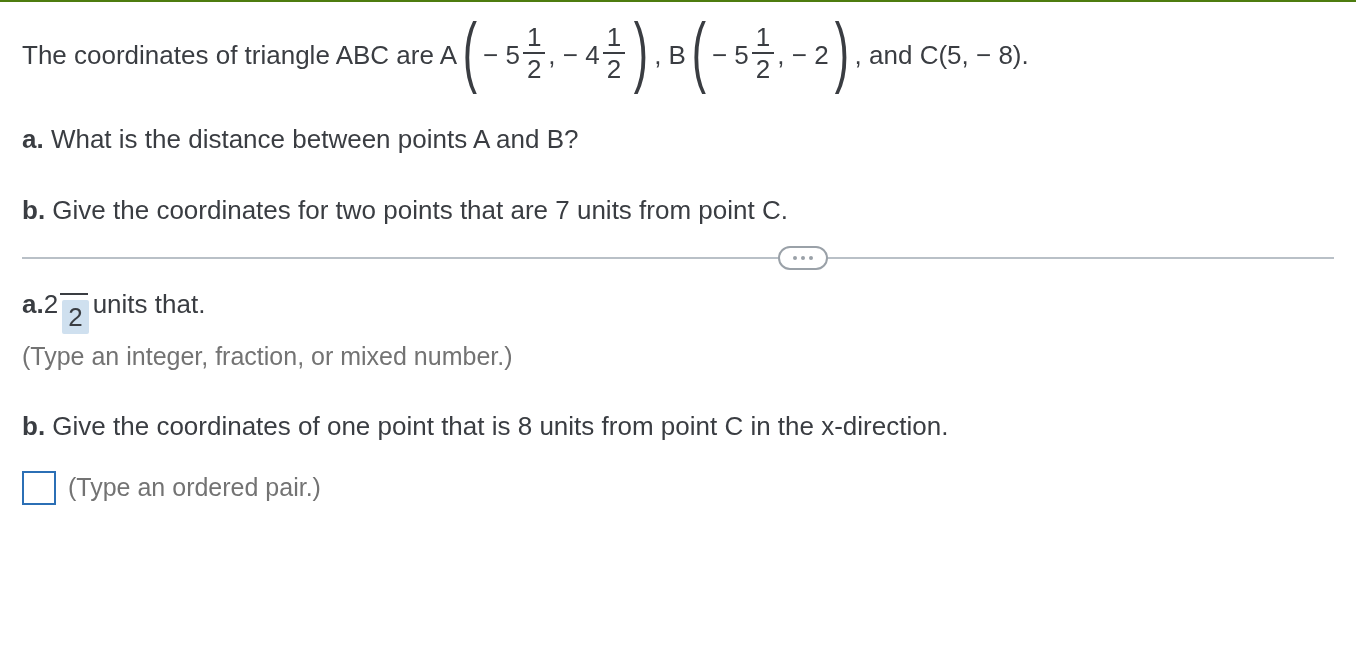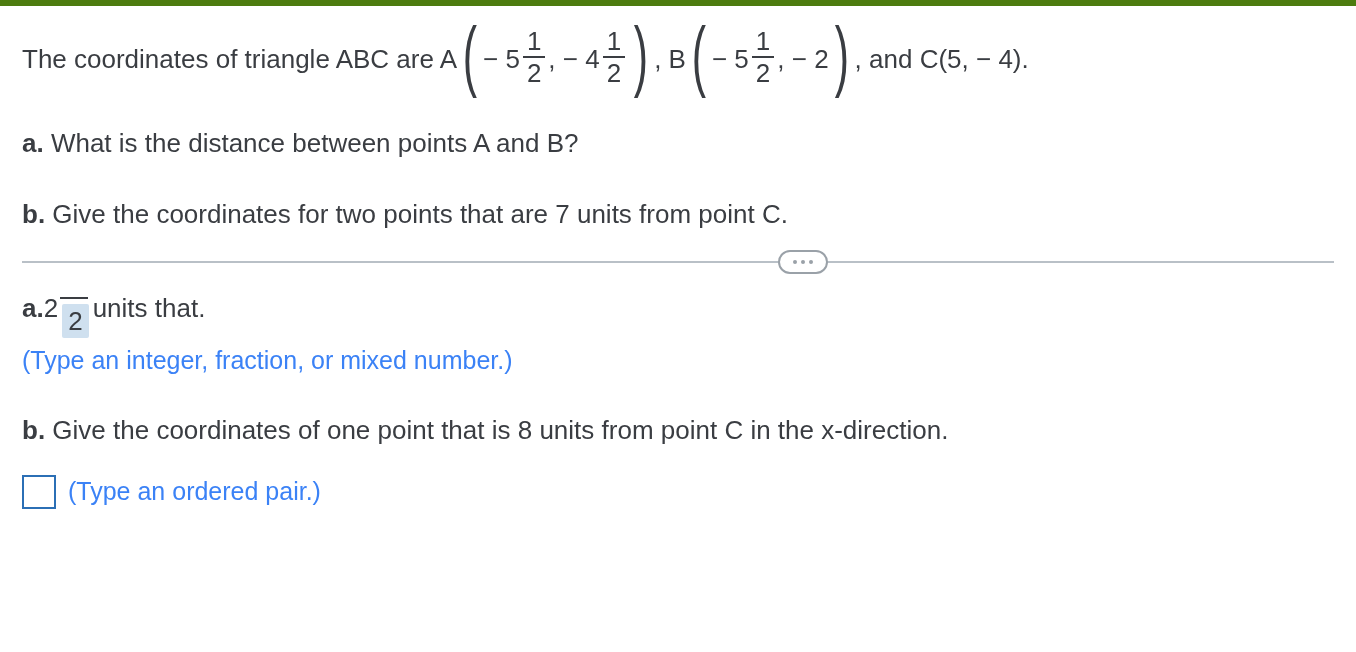--- a/index.html
+++ b/index.html
@@ -8,21 +8,21 @@
     width: 1356px;
     height: 652px;
     background: #ffffff;
     font-family: Arial, Helvetica, sans-serif;
     color: #3a3d42;
     font-size: 26px;
     line-height: 1.35;
   }
   .page {
     padding: 22px 22px 0 22px;
-    border-top: 6px solid #4d7c0f;
+    border-top: 2px solid #4d7c0f;
   }
   .problem-text {
     display: flex;
     flex-wrap: wrap;
     align-items: center;
   }
   .problem-text > span, .problem-text > div { white-space: nowrap; }
   .bigparen {
     display: inline-block;
     font-size: 78px;
@@ -108,21 +108,21 @@
     border-radius: 2px;
     padding: 0 6px;
     height: 34px;
     margin-left: -26px;
     margin-right: 4px;
     position: relative;
     top: 13px;
     font-size: 26px;
   }
   .hint-text {
-    color: #3b82f6;
+    color: #737373;
     font-size: 25px;
     margin-bottom: 30px;
   }
   .ans-input {
     display: inline-block;
     width: 30px;
     height: 30px;
     border: 2px solid #2b6fb5;
     background: #fff;
     vertical-align: middle;
@@ -167,21 +167,21 @@
         <span class="frac">
           <span class="num">1</span>
           <span class="den">2</span>
         </span>
       </span>
       <span>,&nbsp;</span>
       <span>− 2</span>
       <span class="bigparen">)</span>
     </div>
 
-    <span>, and C(5, − 4).</span>
+    <span>, and C(5, − 8).</span>
   </div>
 
   <div class="q-section">
     <div class="q-line">
       <span class="bold">a.</span><span> What is the distance between points A and B?</span>
     </div>
     <div class="q-line">
       <span class="bold">b.</span><span> Give the coordinates for two points that are 7 units from point C.</span>
     </div>
   </div>

